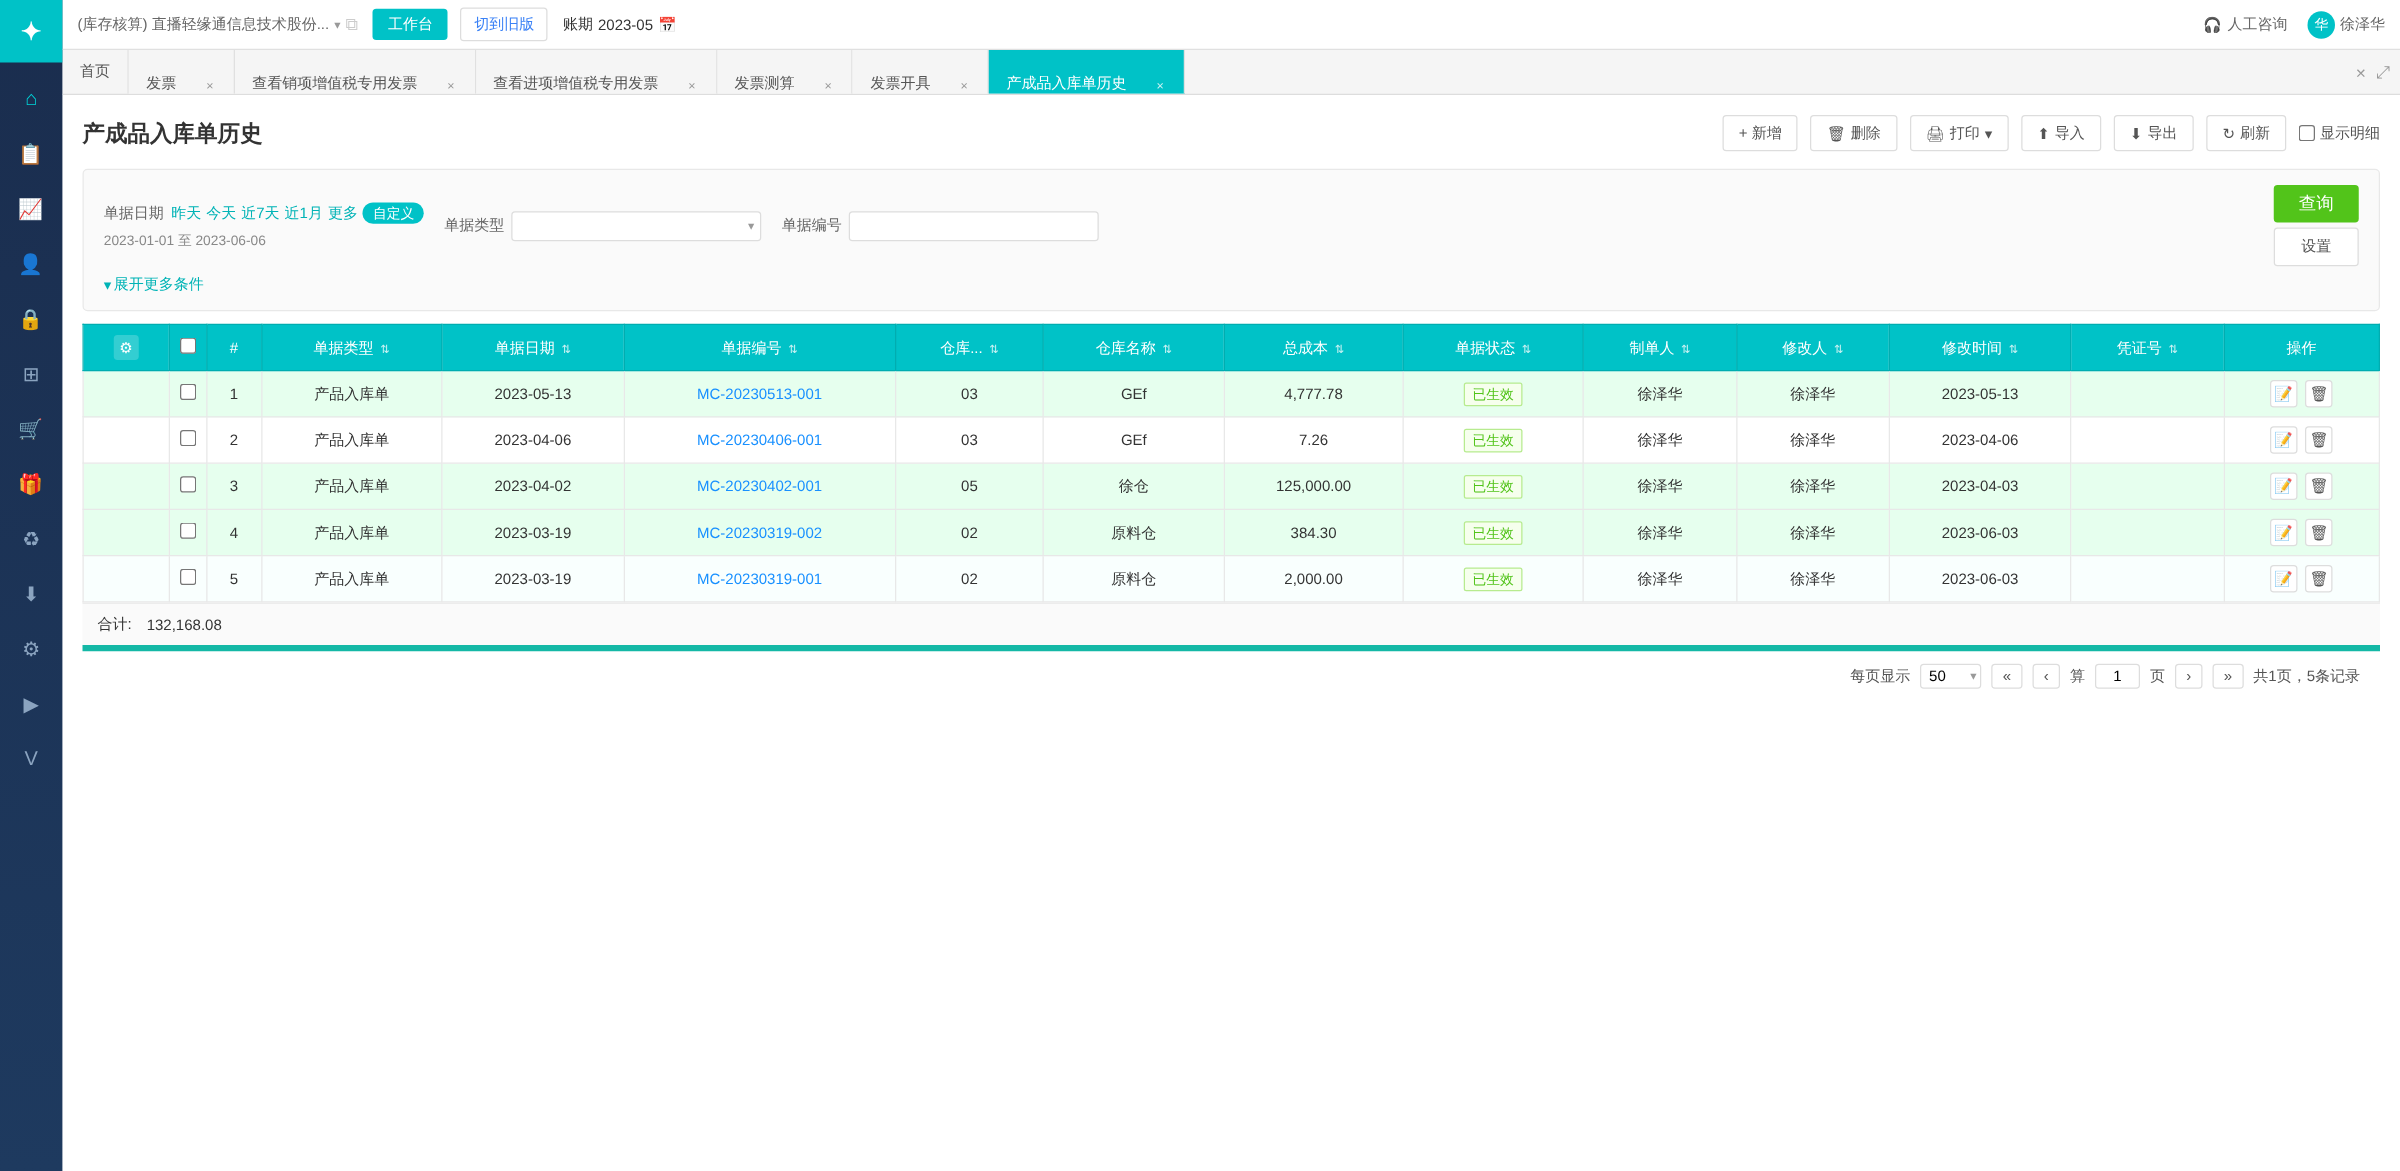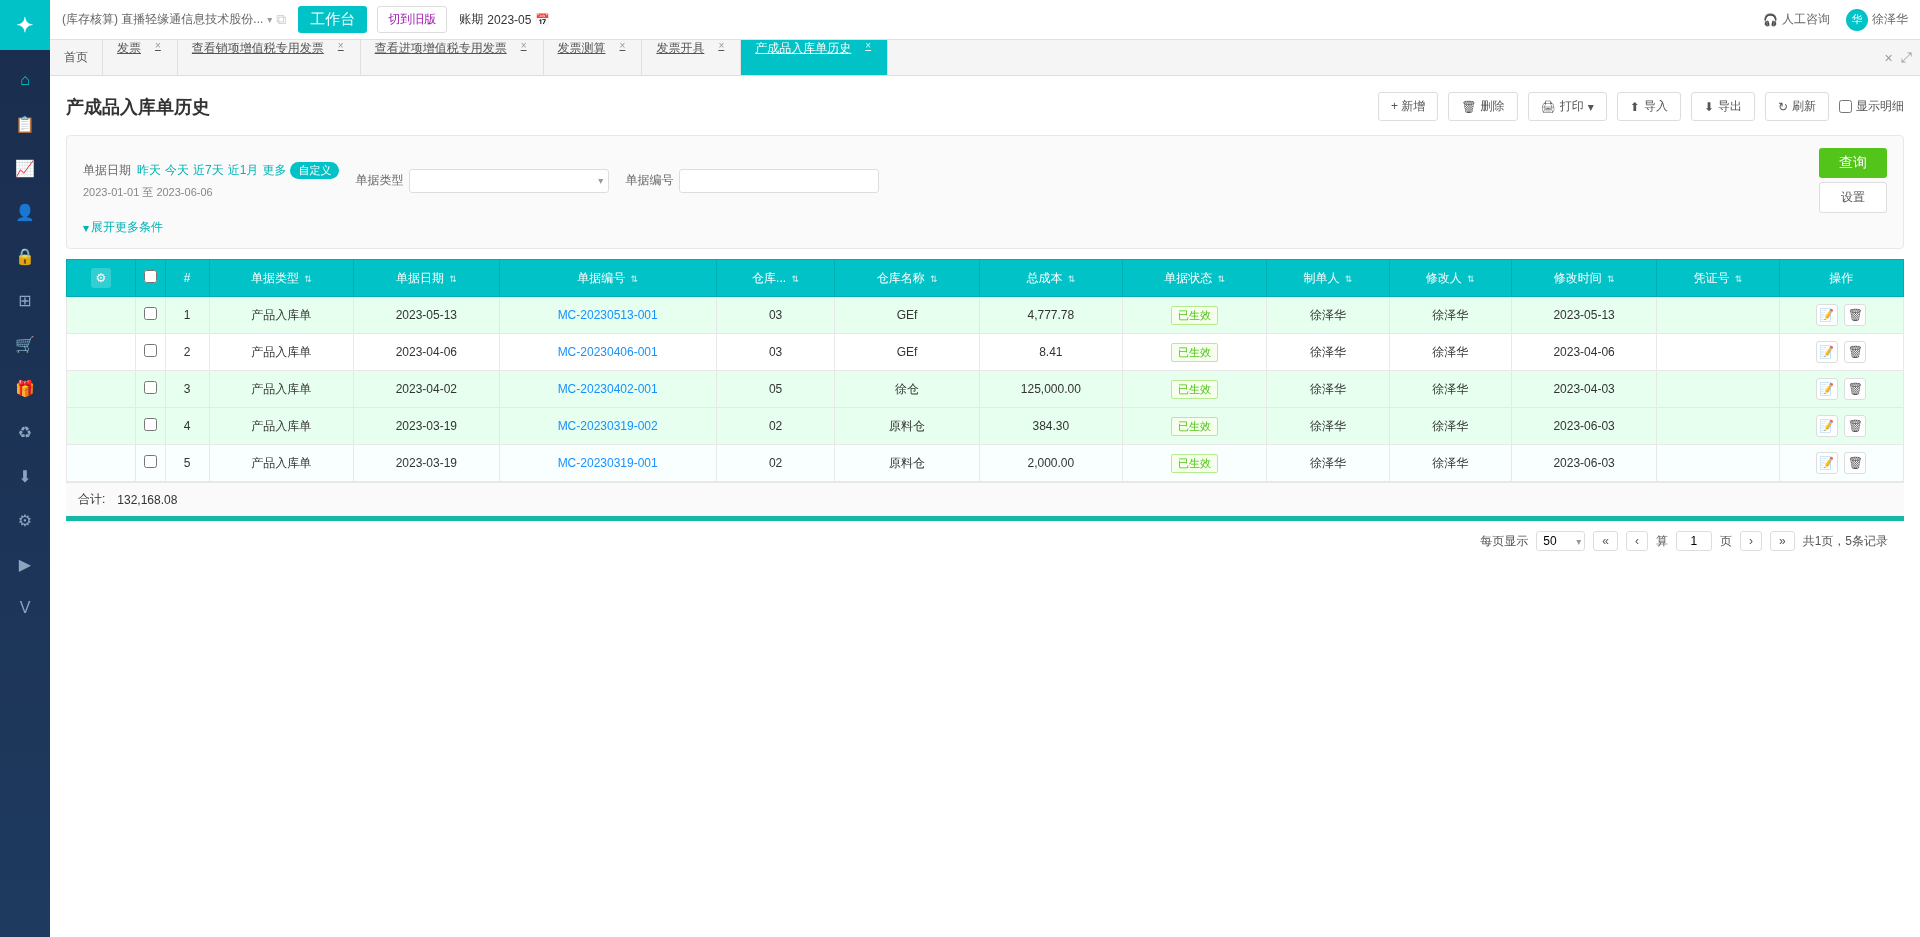--- a/index.html
+++ b/index.html
@@ -71,27 +71,27 @@
       color: #999;
       margin: 0 4px;
       font-size: 10px;
     }
     .topbar-btn {
       background: #00c2c7;
       color: white;
       border: none;
       border-radius: 3px;
       padding: 4px 12px;
-      font-size: 15px;
+      font-size: 12px;
       cursor: pointer;
       margin: 0 6px;
     }
     .topbar-switch-btn {
       background: white;
-      color: #a21caf;
+      color: #3b82f6;
       border: 1px solid #ddd;
       border-radius: 3px;
       padding: 4px 10px;
       font-size: 12px;
       cursor: pointer;
       margin: 0 4px;
     }
     .topbar-period {
       font-size: 12px;
       color: #333;
@@ -120,30 +120,29 @@
       height: 36px;
       background: #f5f5f5;
       display: flex;
       align-items: stretch;
       border-bottom: 1px solid #ddd;
       flex-shrink: 0;
       overflow-x: auto;
     }
     .tab-item {
       display: flex;
-      align-items: flex-start;
+      align-items: flex-end;
       padding: 0 14px;
       font-size: 12px;
       color: #555;
       cursor: pointer;
       border-right: 1px solid #e0e0e0;
       white-space: nowrap;
-      gap: 12px;
+      gap: 22px;
       background: #f5f5f5;
-      text-decoration: underline;
     }
     .tab-item.active {
       background: #00c2c7;
       color: white;
     }
     .tab-close {
       font-size: 10px;
       color: #999;
       padding: 0 2px;
     }
@@ -697,21 +696,21 @@
       <td></td>
       <td class="checkbox-td">
         <input type="checkbox" style="">
       </td>
       <td>2</td>
       <td>产品入库单</td>
       <td>2023-04-06</td>
       <td class="link-cell">MC-20230406-001</td>
       <td>03</td>
       <td>GEf</td>
-      <td>8.41</td>
+      <td>7.26</td>
       <td>
         <span class="status-badge active">已生效</span>
       </td>
       <td>徐泽华</td>
       <td>徐泽华</td>
       <td>2023-04-06</td>
       <td></td>
       <td>
         <div class="action-icons">
           <button class="action-icon-btn" title="编辑">📝</button>

